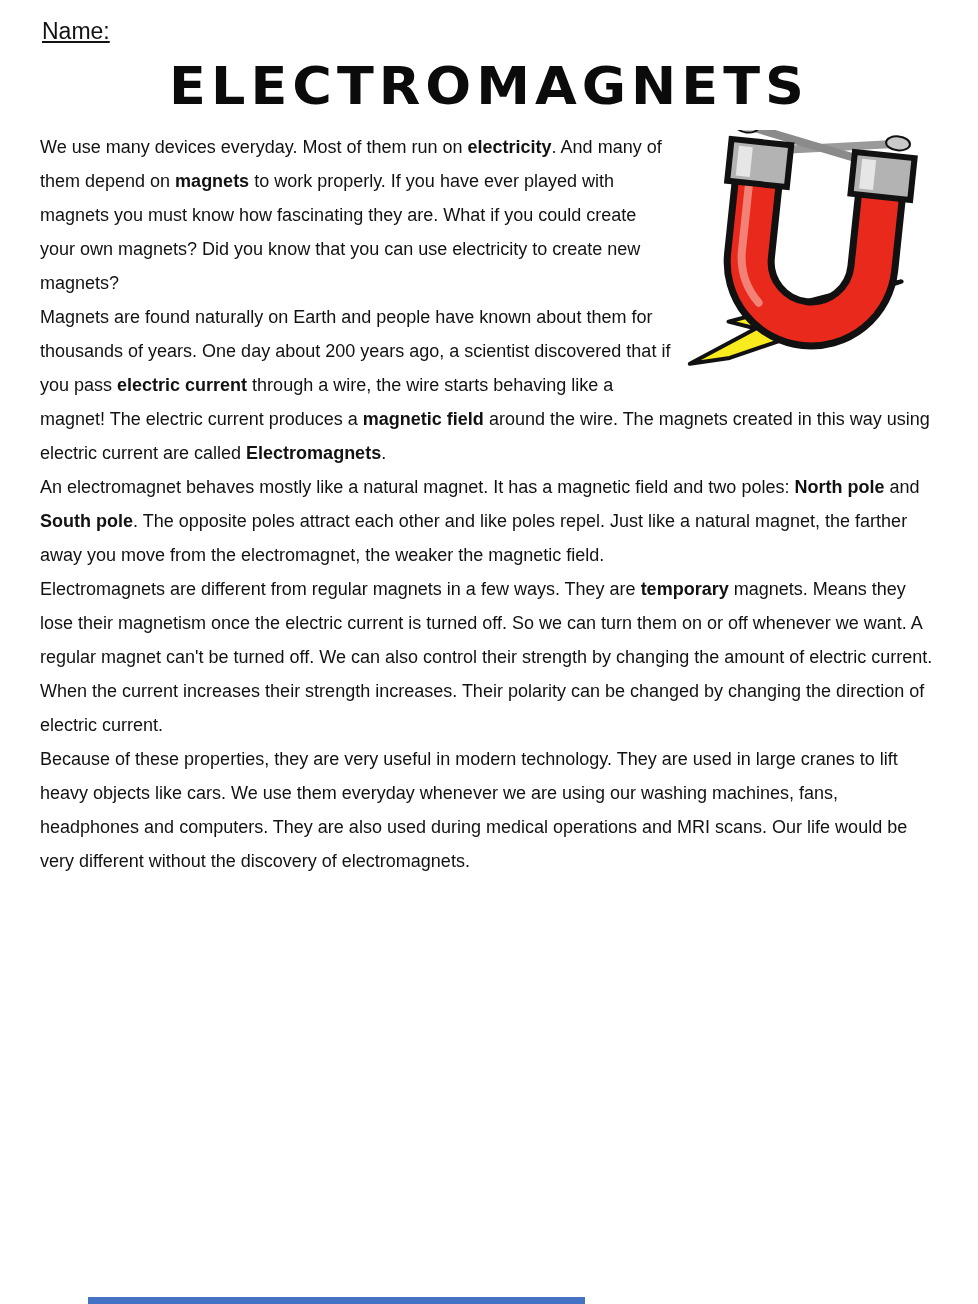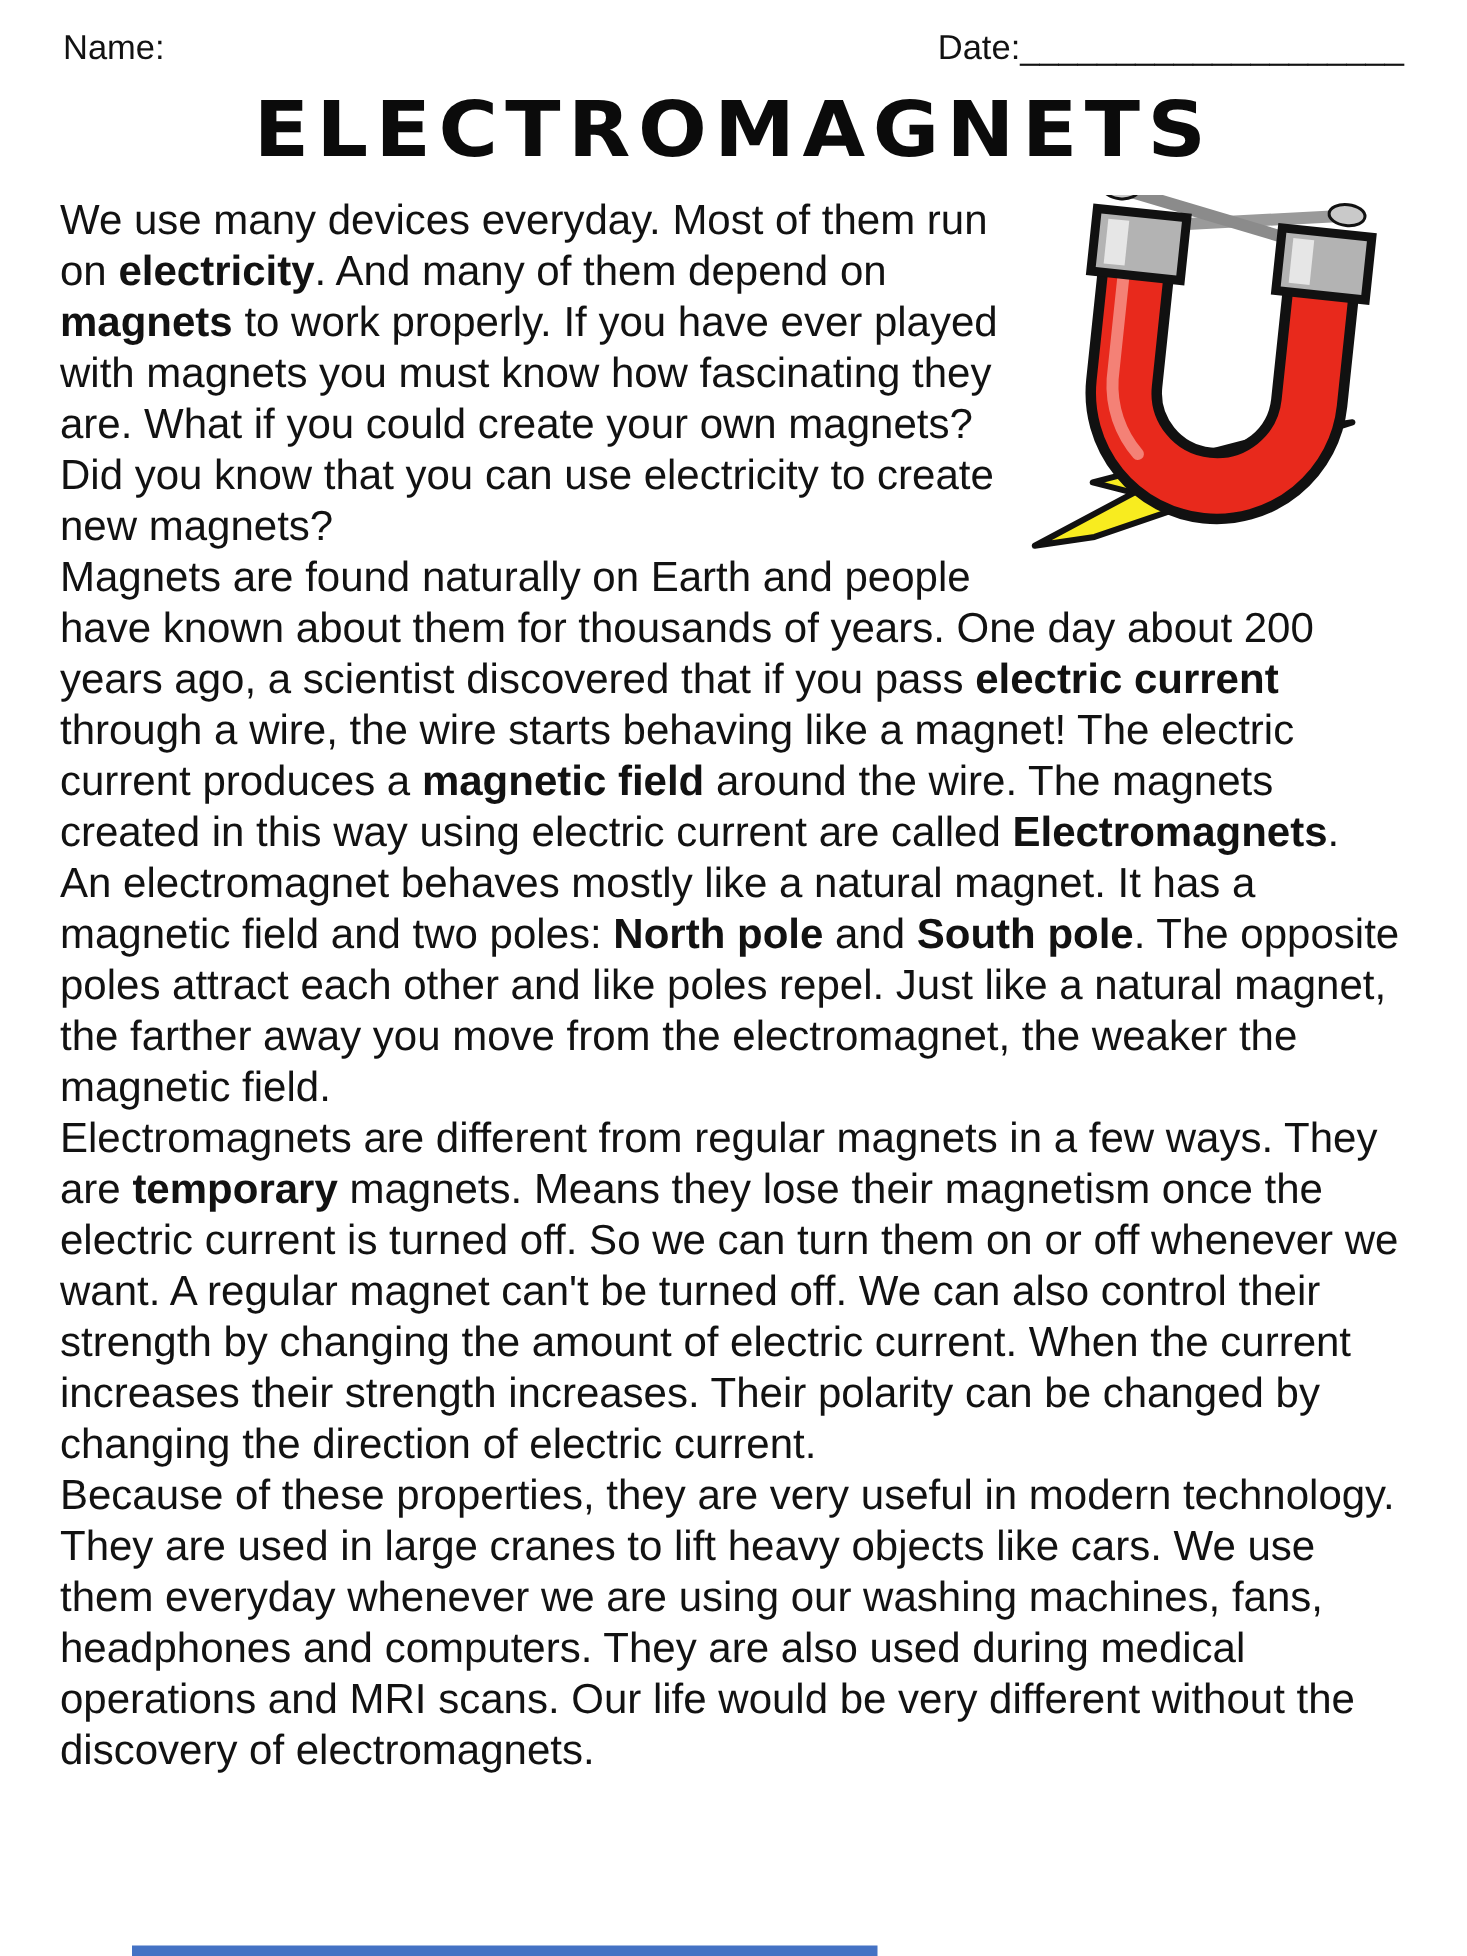--- a/index.html
+++ b/index.html
@@ -17,36 +17,36 @@
     overflow: hidden;
     box-sizing: border-box;
   }
   .header-row {
     display: flex;
     align-items: flex-end;
     padding: 18px 42px 0 42px;
     font-size: 23px;
     white-space: pre;
   }
-  .header-field { display: flex; align-items: flex-start; }
+  .header-field { display: flex; align-items: flex-start; text-decoration: underline; }
   .blank { letter-spacing: 0; white-space: pre; }
   .date-field { margin-left: auto; }
   .doc-title {
     text-align: center;
     font-family: "DejaVu Sans", sans-serif;
     font-weight: 800;
     font-size: 54px;
     letter-spacing: 5px;
     margin: 10px 0 6px 0;
     transform: scaleY(0.95);
     color: #0b0b0b;
   }
   .content {
     padding: 6px 40px 0 40px;
-    font-size: 28px;
+    font-size: 18px;
     line-height: 34px;
   }
   figure.magnet-fig {
     float: right;
     width: 252px;
     height: 248px;
     margin: 0 0 4px 14px;
     padding: 0;
   }
   .para {
@@ -65,23 +65,20 @@
   }
 </style>
 </head>
 <body>
 
 <div class="page">
 
   <div class="header-row">
     <div class="header-field">
       <span>Name:</span>
-    </div>
-    <div class="header-field date-field">
-      <span>Date:</span><span class="blank">____________________</span>
     </div>
   </div>
 
   <h1 class="doc-title">ELECTROMAGNETS</h1>
 
   <div class="content">
 
     <figure class="magnet-fig">
       <svg viewBox="0 0 252 248" width="252" height="248">
         <g transform="rotate(6 126 124)">

